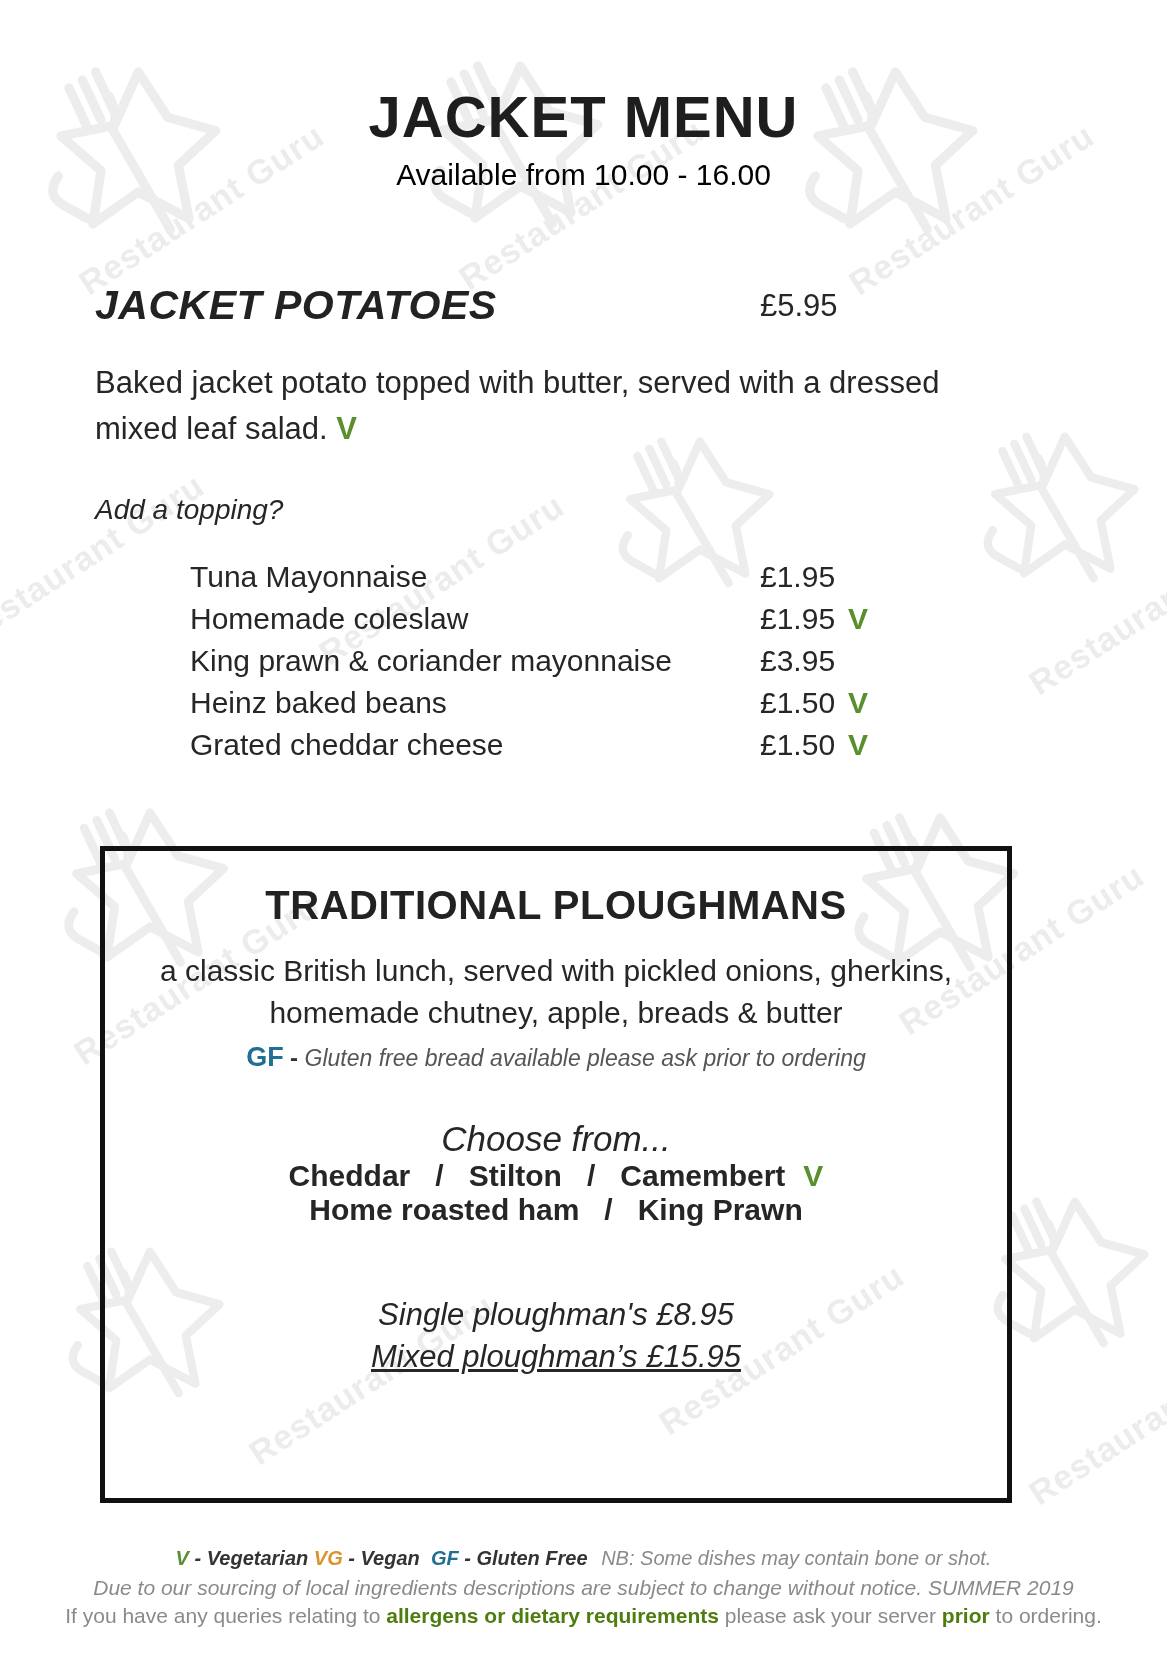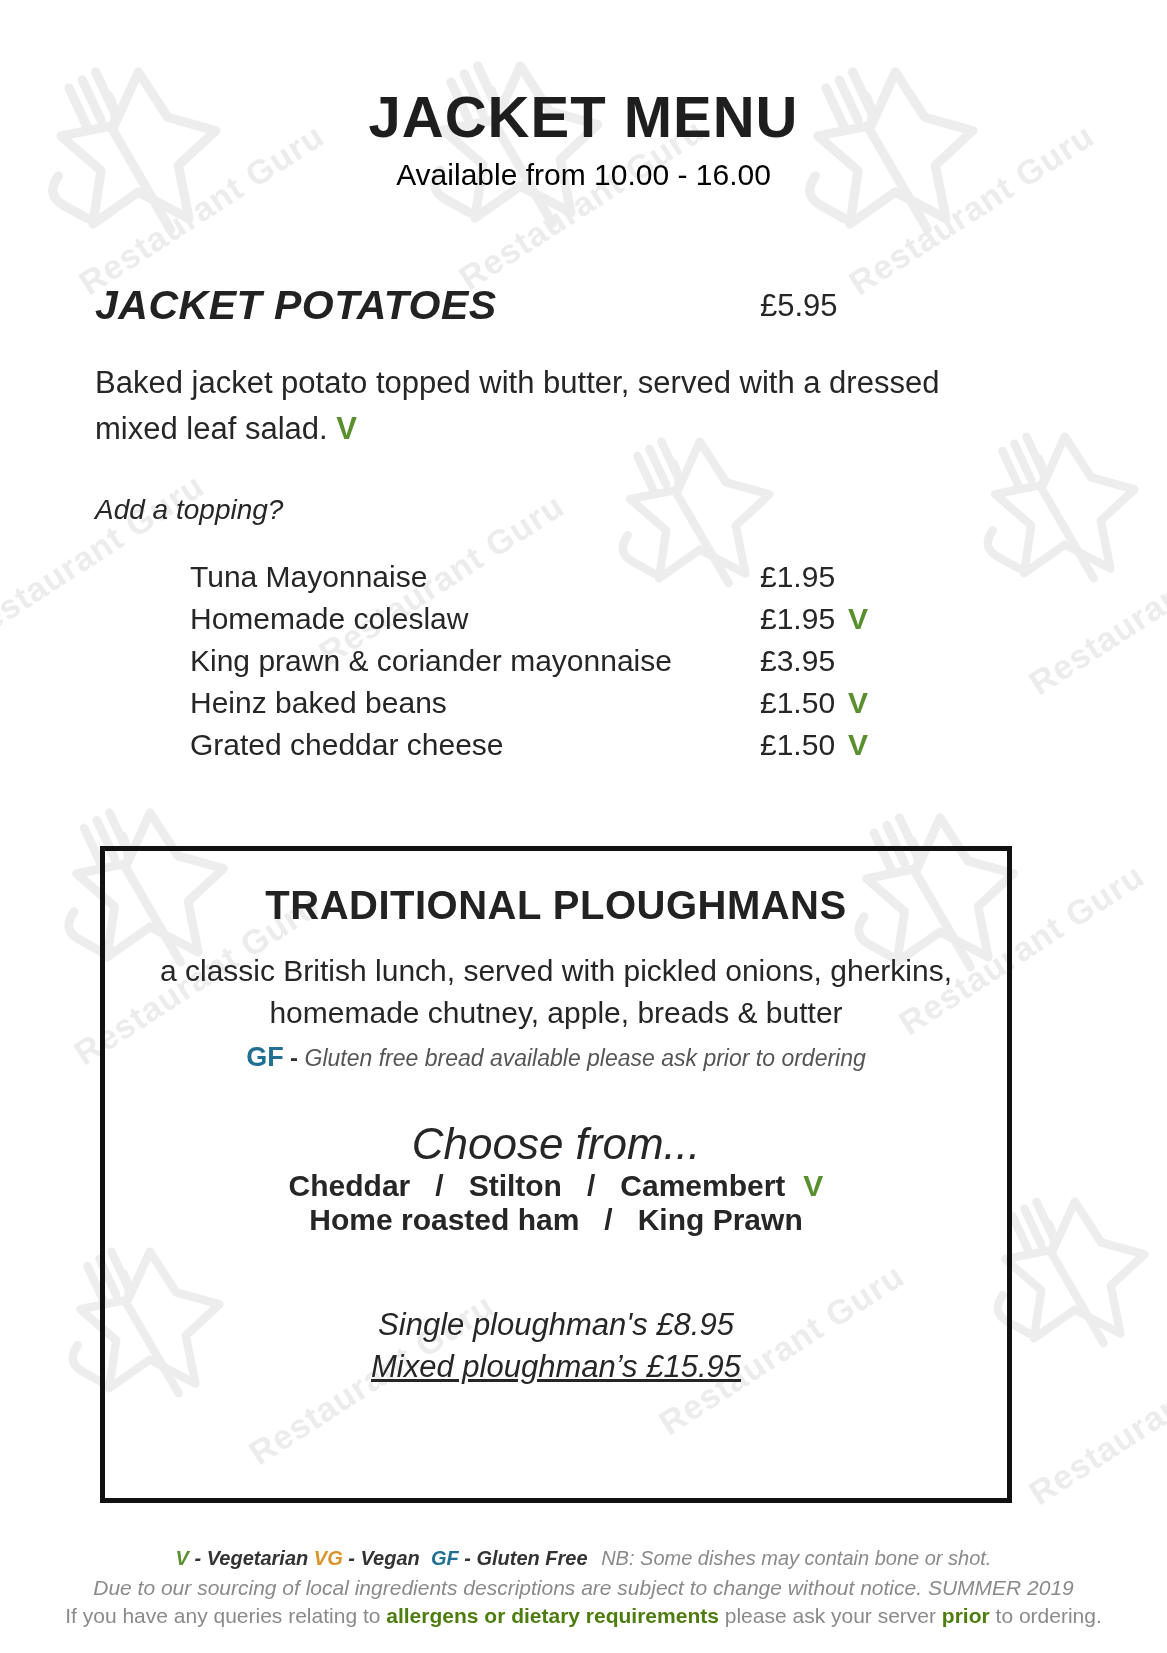--- a/index.html
+++ b/index.html
@@ -56,21 +56,21 @@
     text-align: center;
     padding-top: 32px;
   }
   .box-heading { font-size: 40px; font-weight: 800; color: #222; letter-spacing: 0.5px; }
   .box-desc { font-size: 30px; line-height: 42px; margin-top: 22px; }
   .box-desc + .box-desc { margin-top: 0; }
   .gf-line { margin-top: 8px; font-size: 23px; }
   .gf-marker { color: #226f94; font-weight: bold; font-size: 27px; }
   .gf-dash { color: #333; font-weight: bold; font-size: 24px; }
   .gf-note { color: #555; font-style: italic; }
-  .choose { margin-top: 46px; font-size: 44px; font-style: italic; }
+  .choose { margin-top: 46px; font-size: 35px; font-style: italic; }
   .options { font-size: 30px; font-weight: bold; white-space: pre-wrap; }
   .options .v-marker { font-size: 30px; margin-left: 18px; }
   .p-price { font-size: 31px; font-style: italic; }
   .p-price.first { margin-top: 70px; }
   .p-price + .p-price { margin-top: 6px; text-decoration: underline; }
 
   
   .ftr { margin-top: 44px; text-align: center; color: #8a8a8a; }
   .legend-line { font-size: 20px; white-space: pre-wrap; }
   .lg { font-weight: bold; font-style: italic; }

